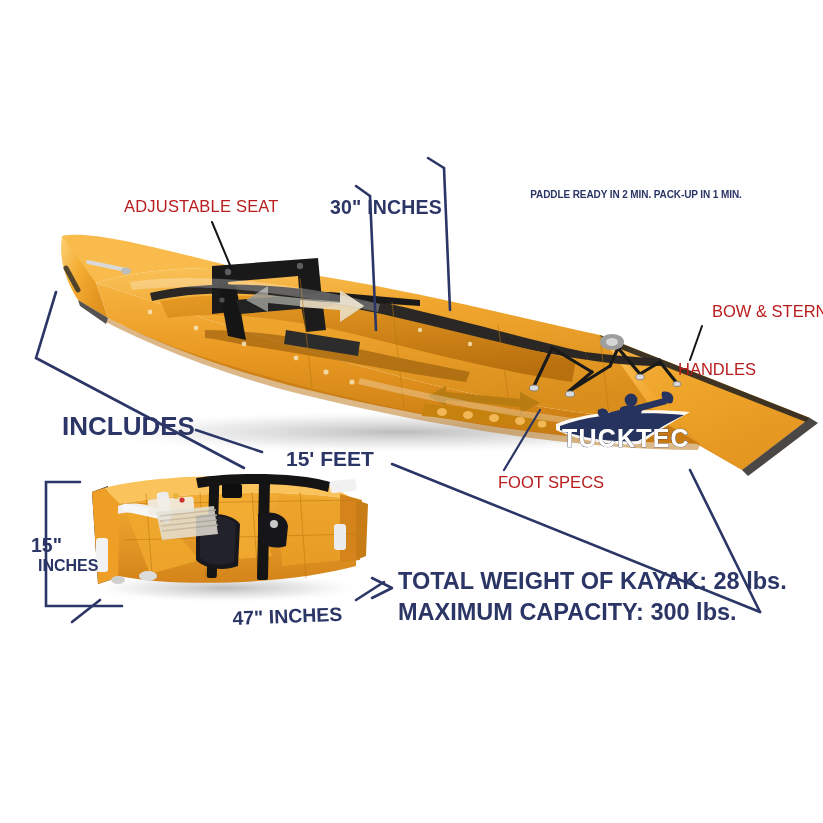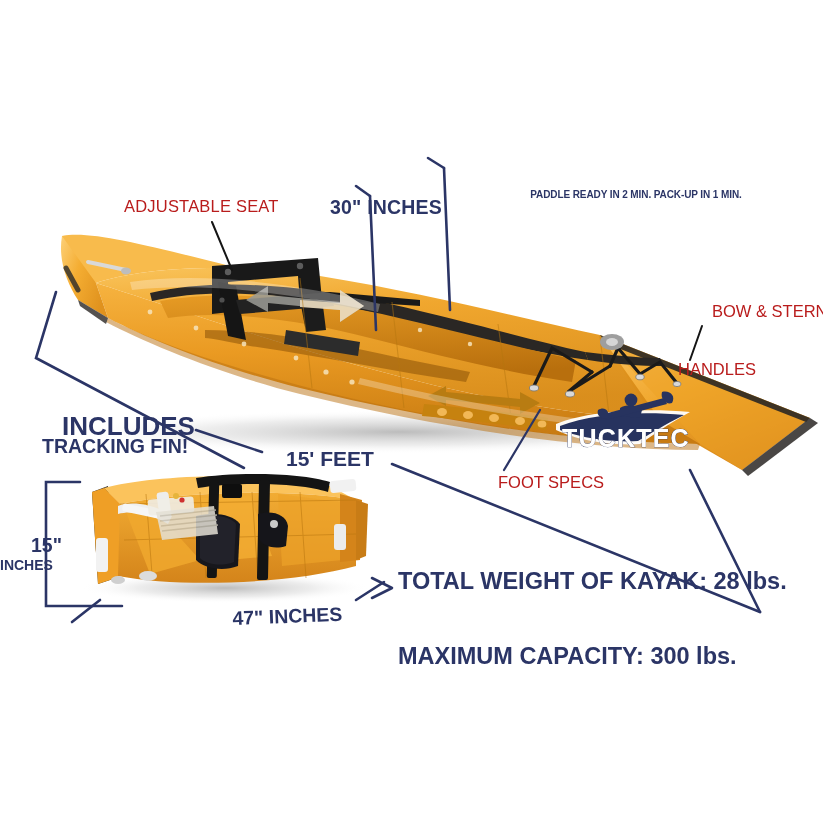--- a/index.html
+++ b/index.html
@@ -339,26 +339,25 @@
   <div class="lbl blk" style="left:124px;top:198px;font-size:16.5px;letter-spacing:.2px;">ADJUSTABLE SEAT</div>
 
   <div class="lbl navy" style="left:330px;top:197px;font-size:19.5px;letter-spacing:.2px;">30" INCHES</div>
 
   <div class="lbl blk" style="left:678px;top:303px;font-size:16.5px;margin-left:34px;">BOW &amp; STERN</div>
   <div class="lbl blk" style="left:678px;top:325px;font-size:16.5px;margin-top:36px;">HANDLES</div>
 
   <div class="lbl blk" style="left:498px;top:474px;font-size:16.5px;">FOOT SPECS</div>
 
   <div class="lbl navy" style="left:62px;top:413px;font-size:26px;">INCLUDES</div>
-  <div class="lbl navy" style="left:42px;top:436px;font-size:19.5px;">TRACKING FIN!</div>
 
   <div class="lbl navy" style="left:286px;top:448px;font-size:21px;">15' FEET</div>
 
   <div class="lbl navy" style="left:31px;top:535px;font-size:19.5px;">15"</div>
-  <div class="lbl navy" style="left:0px;top:558px;font-size:14px;">INCHES</div>
+  <div class="lbl navy" style="left:0px;top:558px;font-size:16px;padding-left:38px;">INCHES</div>
 
   <div class="lbl navy" style="left:232px;top:608px;font-size:19.5px;
               transform:rotate(-2.2deg);transform-origin:left top;">47" INCHES</div>
 
   <div class="lbl navy specline" style="left:398px;top:569px;">TOTAL WEIGHT OF KAYAK: 28 lbs.</div>
-  <div class="lbl navy capline" style="left:398px;top:600px;margin-top:44px;">MAXIMUM CAPACITY: 300 lbs.</div>
+  <div class="lbl navy capline" style="left:398px;top:600px;">MAXIMUM CAPACITY: 300 lbs.</div>
 
 </div>
 
 </body></html>

